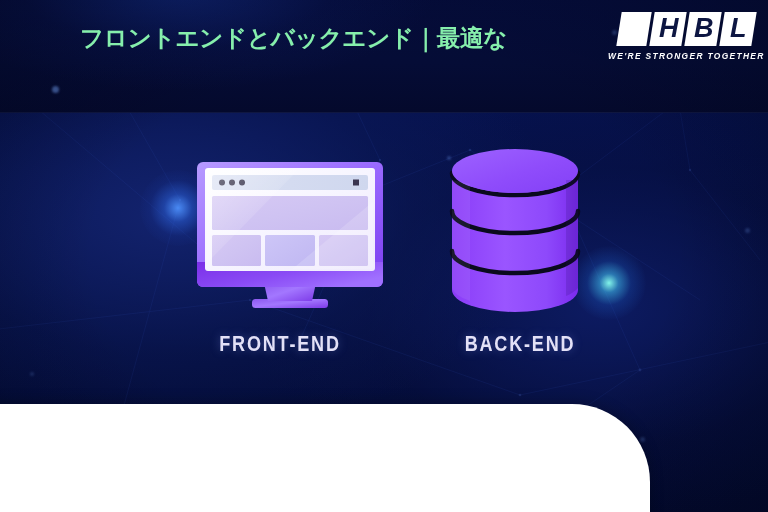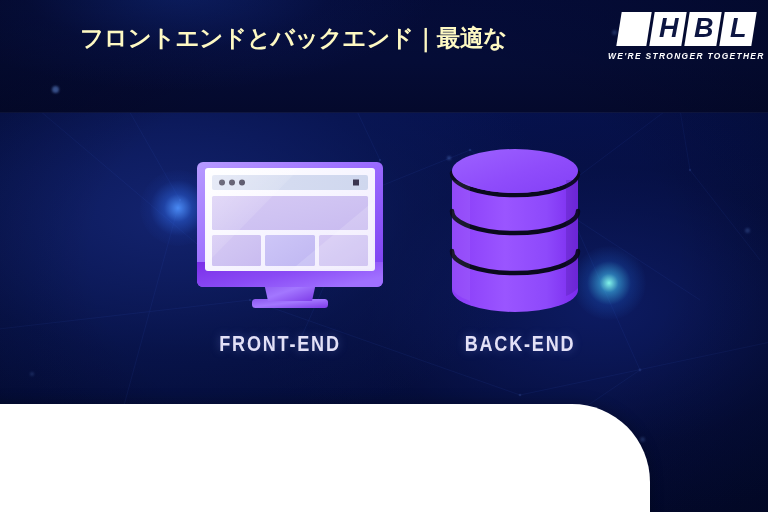--- a/index.html
+++ b/index.html
@@ -171,21 +171,21 @@
     width: 50px;
     height: 50px;
     background: #ffffff;
     border-top-left-radius: 46px;
   }
   .caption-text {
     position: absolute;
     left: 80px;
     top: 20px;
     width: 540px;
-    color: #fef9c3;
+    color: #86efac;
     font-family: "DejaVu Sans", "Liberation Sans", sans-serif;
     font-weight: 700;
     font-size: 23.5px;
     line-height: 36px;
     letter-spacing: -0.2px;
     z-index: 2;
   }
 </style>
 </head>
 <body>

